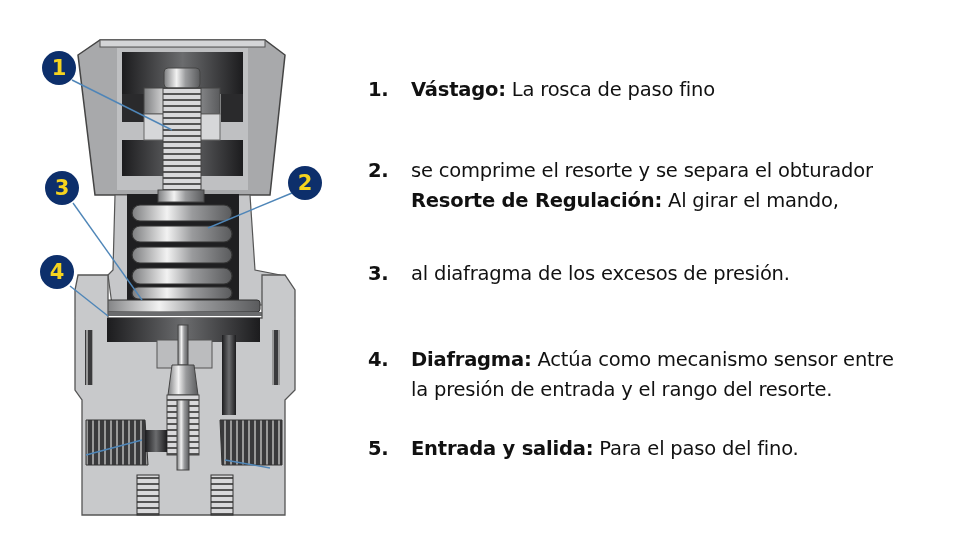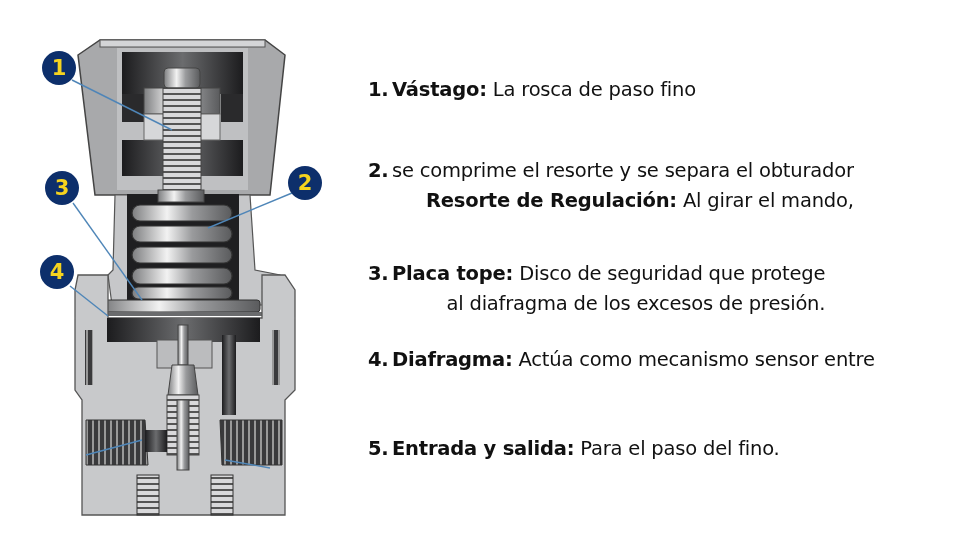--- a/index.html
+++ b/index.html
@@ -3,21 +3,21 @@
 <meta charset="utf-8">
 <style>
   html, body { margin:0; padding:0; background:#ffffff; }
   body { width:977px; height:540px; position:relative; overflow:hidden; font-family:"DejaVu Sans","Liberation Sans",sans-serif; }
   #diagram { position:absolute; left:0; top:0; width:340px; height:540px; }
   .badge { position:absolute; width:34px; height:34px; border-radius:50%; background:#0d2f6b; color:#f5d31f;
            font-family:"DejaVu Sans",sans-serif; font-weight:bold; font-size:21px; line-height:34px; text-align:center; }
   #legend { position:absolute; left:368px; top:75px; width:600px; color:#111; }
   .item { position:absolute; left:0; font-size:19.5px; line-height:29.5px; letter-spacing:-0.2px; }
   .num { position:absolute; left:0; font-weight:bold; }
-  .body { position:absolute; left:24px; white-space:nowrap;text-align:right; }
+  .body { position:absolute; left:43px; white-space:nowrap; }
   .term { font-weight:bold; }
 </style>
 </head>
 <body>
 
 <div id="diagram">
   <svg width="340" height="540" viewBox="0 0 340 540">
     <defs>
       <linearGradient id="metal" x1="0" x2="1">
         <stop offset="0" stop-color="#7d7e80"></stop>
@@ -117,29 +117,29 @@
     <span class="num">2.</span>
     <div class="body">
       <div>se comprime el resorte y se separa el obturador</div>
       <div><span class="term">Resorte de Regulación:</span> <span>Al girar el mando,</span></div>
     </div>
   </div>
 
   <div class="item" style="top:184px;">
     <span class="num">3.</span>
     <div class="body">
-      <div><span class="term">Placa tope:</span> <span>Disco de seguridad que protege</span></div>
       <div>al diafragma de los excesos de presión.</div>
     </div>
   </div>
 
   <div class="item" style="top:270px;">
     <span class="num">4.</span>
     <div class="body">
       <div><span class="term">Diafragma:</span> <span>Actúa como mecanismo sensor entre</span></div>
+      <div>la presión de entrada y el rango del resorte.</div>
     </div>
   </div>
 
   <div class="item" style="top:359px;">
     <span class="num">5.</span>
     <div class="body">
       <div><span class="term">Entrada y salida:</span> <span>Para el paso del fino.</span></div>
     </div>
   </div>
 </div>

